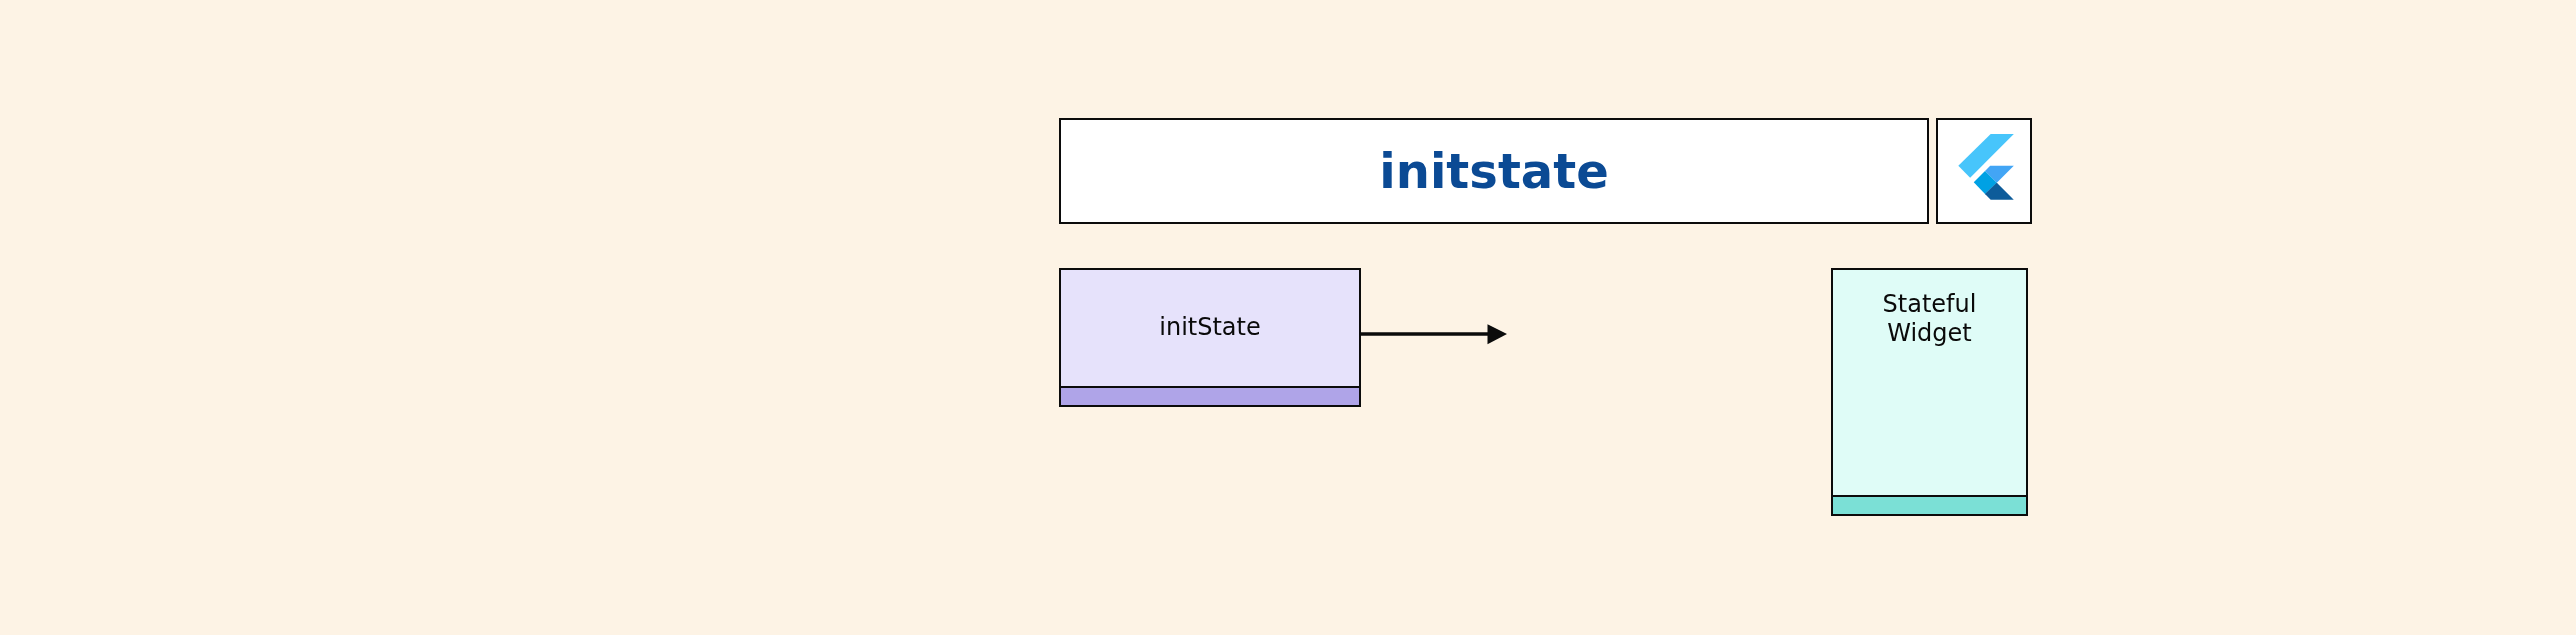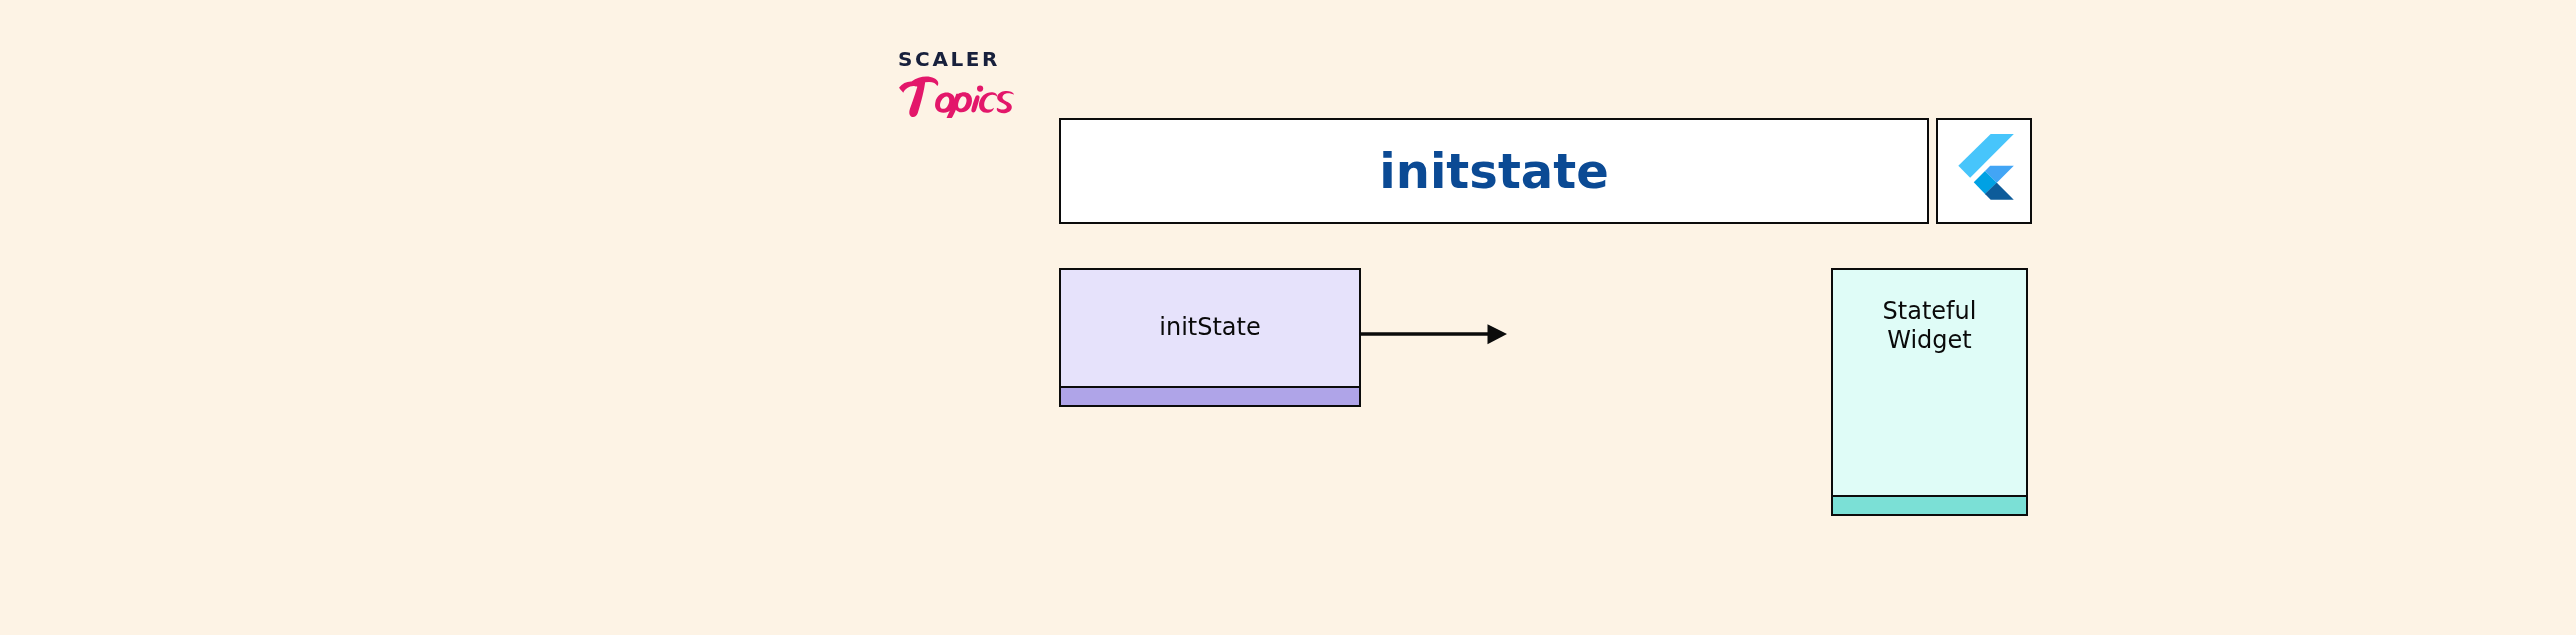--- a/index.html
+++ b/index.html
@@ -141,60 +141,38 @@
     width: 197px;
     height: 248px;
     background: #DFFCF7;
   }
   #node-stateful-widget .node-band {
     height: 17.5px;
     background: #7BE0D6;
   }
   #node-stateful-widget .node-body {
     align-items: flex-start;
-    padding-top: 27px;
+    padding-top: 20px;
     box-sizing: border-box;
   }
 
   
   .arrow {
     position: absolute;
     left: 1358px;
     top: 319px;
     width: 149px;
     height: 31px;
   }
 </style>
 </head>
 <body>
 
 <div class="canvas">
 
-  <div class="logo">
-    <div class="logo-scaler">SCALER</div>
-    <svg class="logo-topics" viewBox="0 0 250 95">
-      <g fill="#E3176A">
-
-        <path d="M6 36 C14 26, 26 22, 38 26 C50 30, 54 40, 52 48 C50 40, 44 34, 36 33 C26 32, 18 38, 14 46 C11 42, 7 39, 6 36 Z"></path>
-        <path d="M30 24 C44 14, 62 12, 74 18 C82 22, 84 29, 80 33 C78 28, 72 25, 64 25 C54 25, 44 29, 37 34 C34 31, 31 27, 30 24 Z"></path>
-        <path d="M57 22 C55 40, 49 64, 42 86 C40 92, 34 95, 29 92 C25 89, 25 83, 27 77 C34 58, 41 38, 45 21 Z"></path>
-
-        <path d="M86 49 C98 42, 112 46, 114 58 C116 72, 105 85, 92 85 C81 85, 74 77, 76 66 C77 58, 81 52, 86 49 Z M92 56 C87 60, 84 68, 86 74 C88 79, 95 78, 99 73 C104 67, 105 57, 100 54 C97 52, 94 54, 92 56 Z"></path>
-
-        <path d="M121 48 C131 42, 145 45, 147 57 C149 71, 139 84, 127 84 C122 84, 118 82, 116 79 C113 86, 110 93, 108 95 L98 95 C104 82, 112 62, 117 48 Z M126 55 C122 60, 119 69, 121 74 C123 78, 129 77, 133 72 C138 65, 138 56, 133 54 C130 52, 128 53, 126 55 Z"></path>
-
-        <path d="M155 52 C158 50, 162 51, 162 55 C161 63, 157 74, 155 80 C153 85, 147 86, 146 81 C147 73, 152 58, 155 52 Z"></path>
-        <circle cx="163" cy="38" r="6"></circle>
-
-        <path d="M196 54 C193 50, 186 48, 180 52 C173 57, 169 67, 172 74 C175 80, 184 80, 190 75 C189 81, 183 85, 176 85 C166 85, 160 78, 161 67 C163 53, 175 44, 187 45 C193 46, 197 49, 196 54 Z"></path>
-
-        <path d="M228 50 C222 46, 212 46, 208 51 C204 56, 208 60, 214 63 C221 66, 226 70, 224 77 C221 85, 209 88, 200 84 C196 82, 194 78, 196 75 C201 79, 210 80, 214 76 C217 72, 212 69, 206 66 C199 63, 194 58, 197 51 C201 43, 214 41, 223 44 C227 46, 229 48, 228 50 Z"></path>
-      </g>
-    </svg>
-  </div>
 
   <div class="title-box">
     <span class="title-text">initstate</span>
   </div>
 
   <div class="flutter-box">
     <svg width="62" height="76" viewBox="0 0 120 148">
       <polygon points="73,2 118,2 33,87 10,64" fill="#47C5FB"></polygon>
       <polygon points="72,64 118,64 85,97 62,74" fill="#42A5F5"></polygon>
       <polygon points="85,97 62,74 40,96 62,119" fill="#00A1E4"></polygon>

